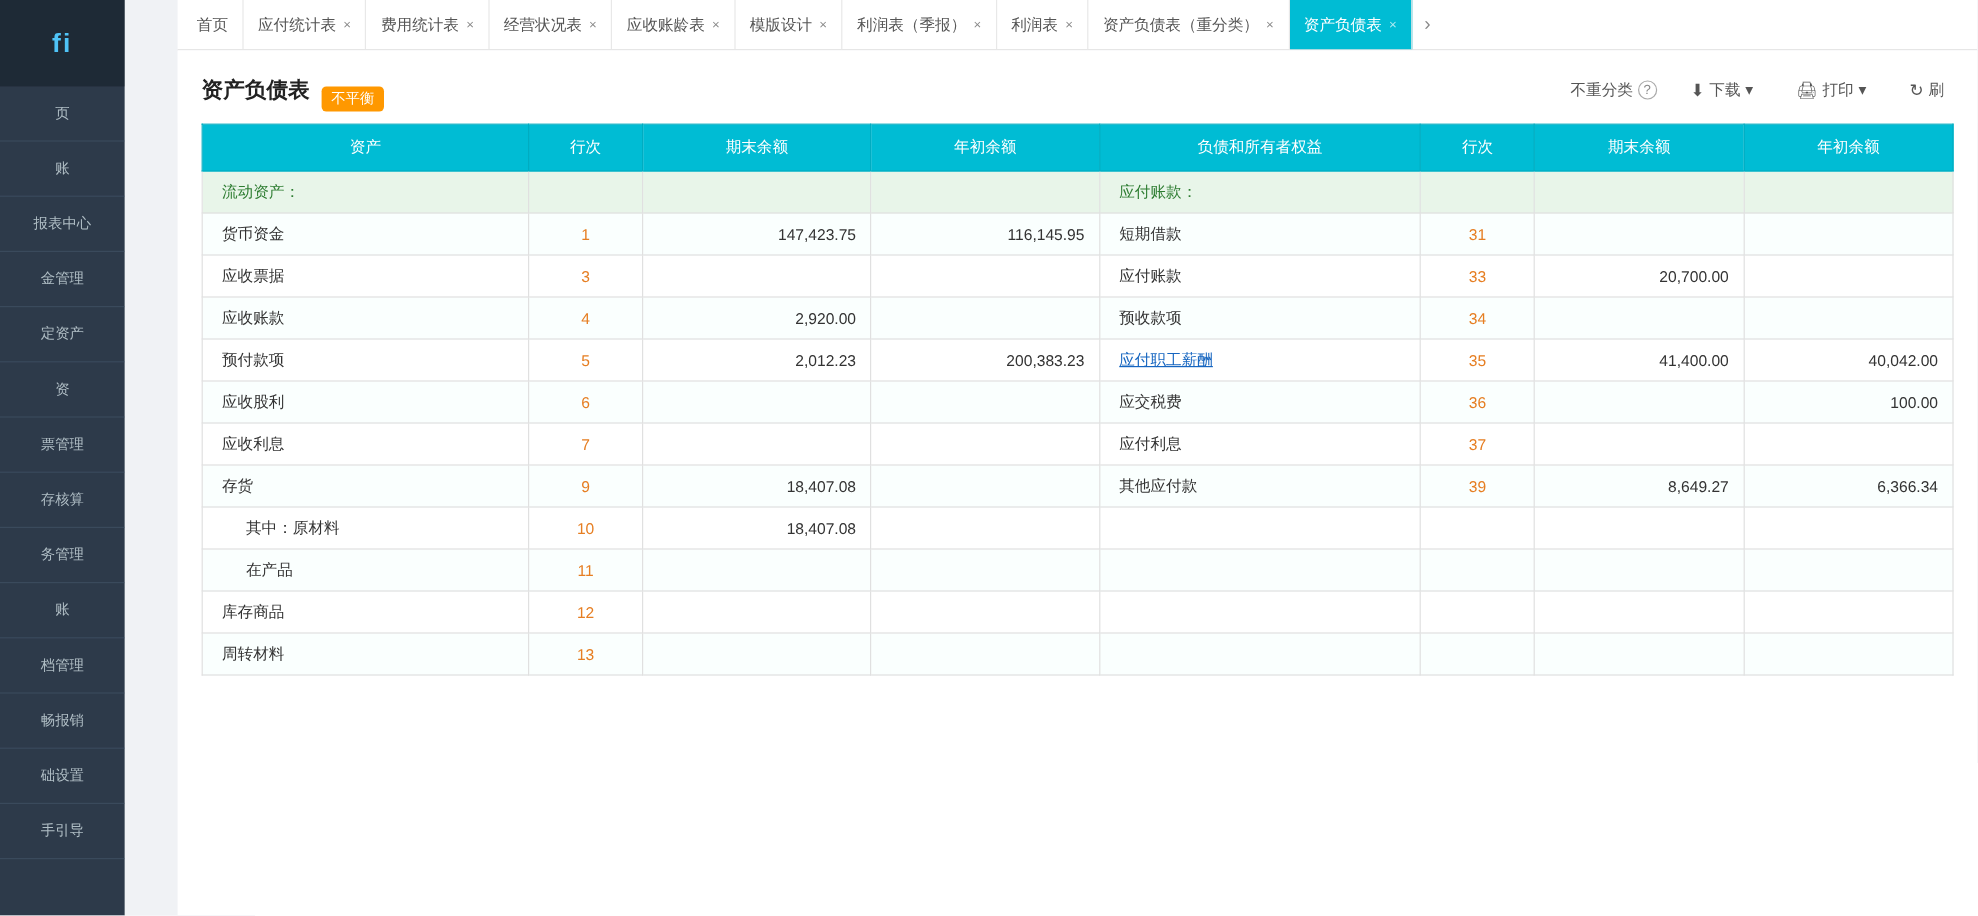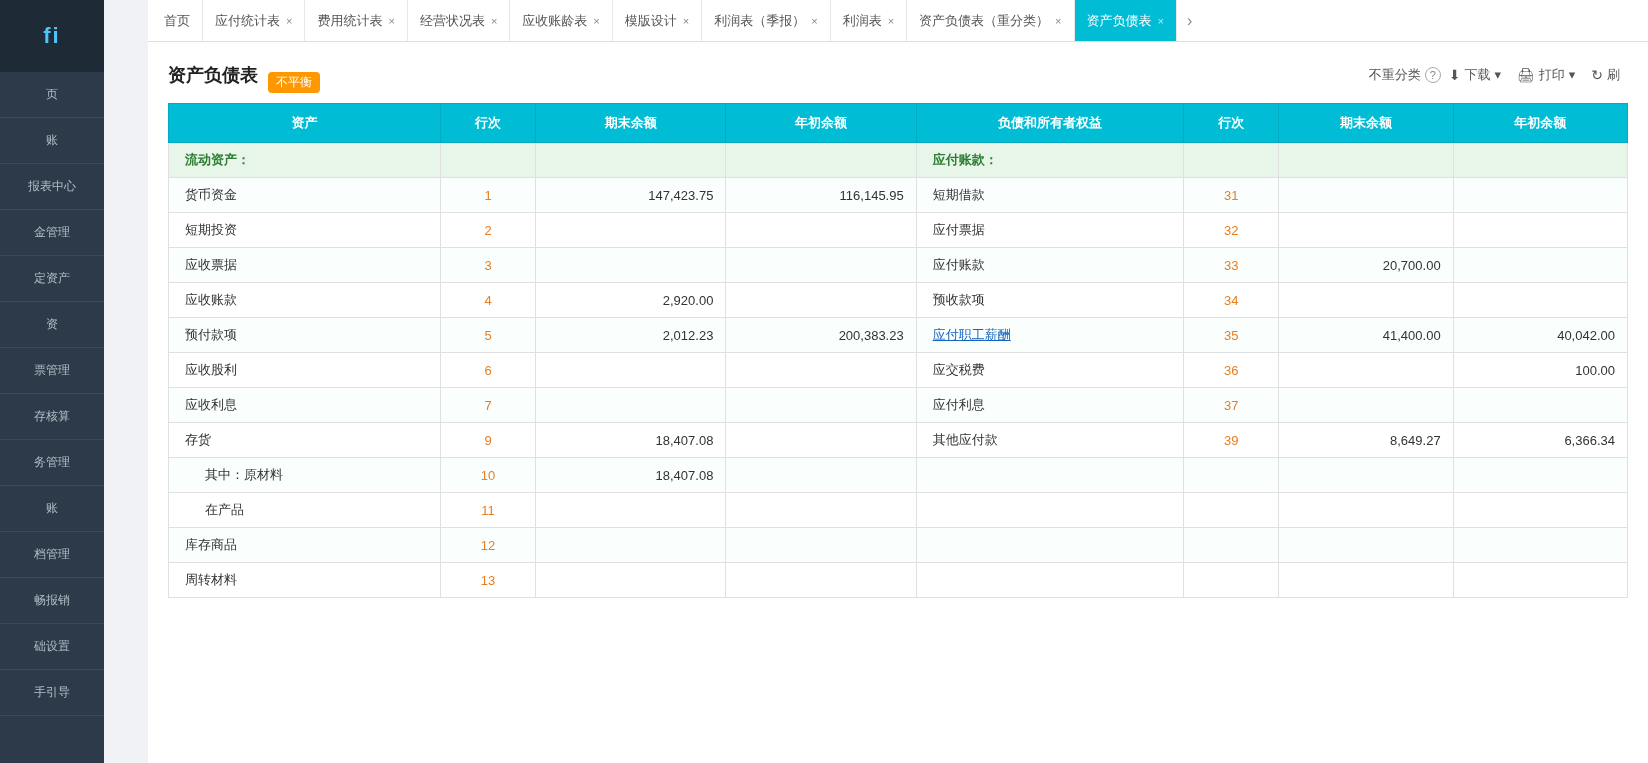--- a/index.html
+++ b/index.html
@@ -117,21 +117,21 @@
       background: #ff9800;
       color: #fff;
       font-size: 12px;
       padding: 2px 8px;
       border-radius: 4px;
       margin-top: 16px;
     }
     .page-actions {
       display: flex;
       align-items: center;
-      gap: 0;
+      gap: 20px;
       font-size: 13px;
       color: #555;
     }
     .action-btn {
       display: flex;
       align-items: center;
       gap: 4px;
       cursor: pointer;
       color: #555;
       padding: 4px 8px;
@@ -148,38 +148,38 @@
       border-collapse: collapse;
       font-size: 13px;
     }
     thead tr {
       background: #00bcd4;
       color: #fff;
     }
     thead th {
       padding: 10px 8px;
       text-align: center;
-      font-weight: bold;
+      font-weight: normal;
       border: 1px solid #00acc1;
     }
     tbody tr:nth-child(even) { background: #fafffe; }
     tbody td {
       padding: 8px 8px;
       border: 1px solid #e0e0e0;
       text-align: center;
       color: #333;
     }
     tbody td:first-child, tbody td:nth-child(5) {
       text-align: left;
       padding-left: 16px;
     }
     .section-row td {
       background: #e8f5e9 !important;
       color: #2e7d32;
-      font-weight: bold;
+      font-weight: normal;
     }
     .sub-row td:first-child {
       padding-left: 36px;
     }
     .number-cell {
       color: #e67e22;
       text-align: center !important;
     }
     .amount-cell {
       text-align: right !important;
@@ -307,30 +307,20 @@
             <td>货币资金</td>
             <td class="number-cell">1</td>
             <td class="amount-cell">147,423.75</td>
             <td class="amount-cell">116,145.95</td>
             <td>短期借款</td>
             <td class="number-cell">31</td>
             <td class="amount-cell"></td>
             <td class="amount-cell"></td>
           </tr>
 
-          <tr>
-            <td>短期投资</td>
-            <td class="number-cell">2</td>
-            <td class="amount-cell"></td>
-            <td class="amount-cell"></td>
-            <td>应付票据</td>
-            <td class="number-cell">32</td>
-            <td class="amount-cell"></td>
-            <td class="amount-cell"></td>
-          </tr>
 
           <tr>
             <td>应收票据</td>
             <td class="number-cell">3</td>
             <td class="amount-cell"></td>
             <td class="amount-cell"></td>
             <td>应付账款</td>
             <td class="number-cell">33</td>
             <td class="amount-cell">20,700.00</td>
             <td class="amount-cell"></td>

